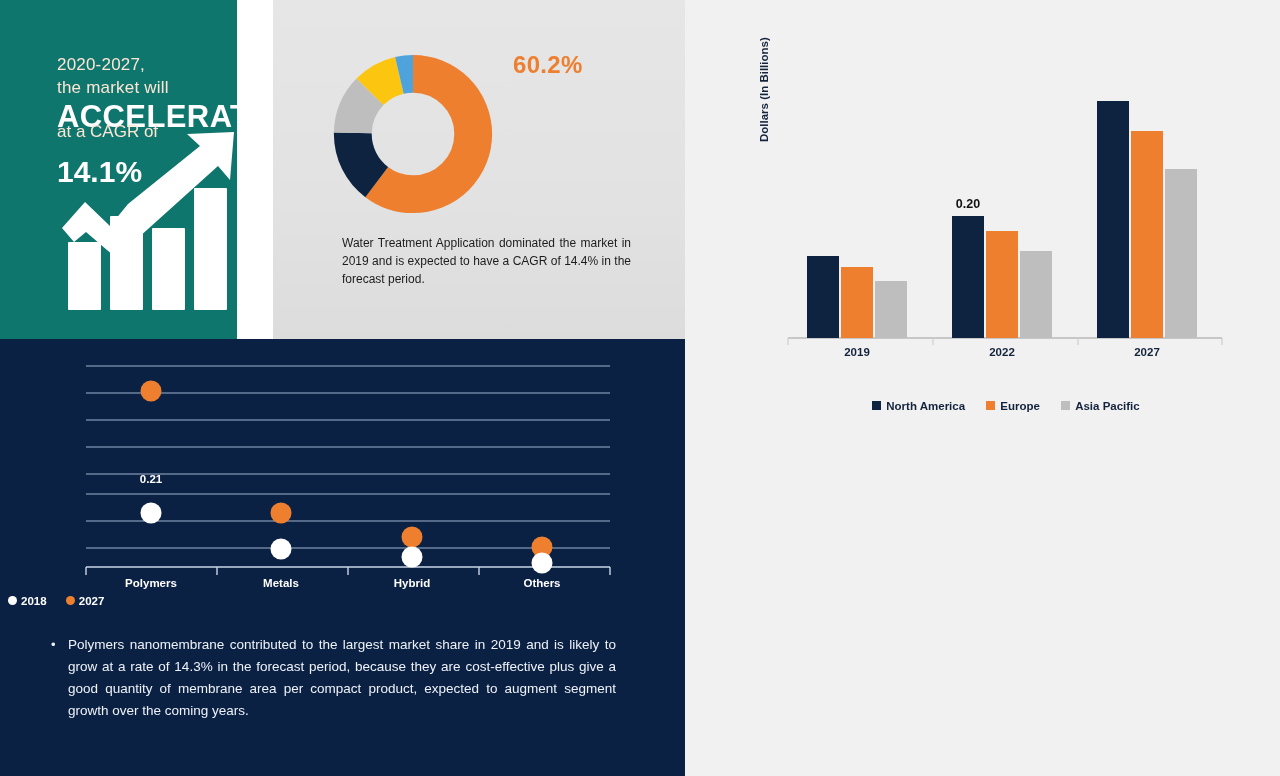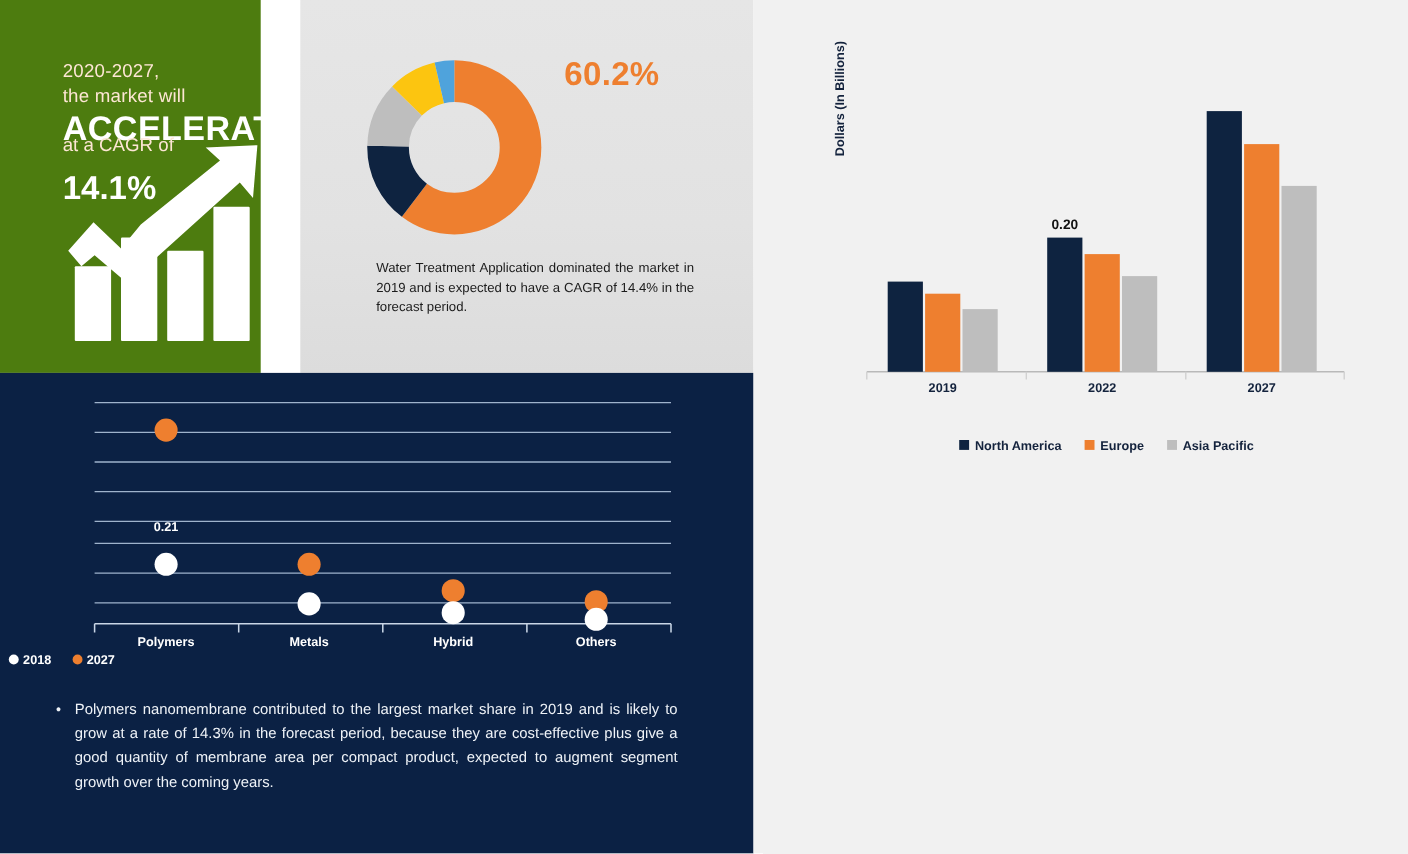--- a/index.html
+++ b/index.html
@@ -7,36 +7,36 @@
     width: 1280px; height: 776px;
     font-family: "Liberation Sans", sans-serif;
     background: #ffffff;
     overflow: hidden;
   }
   #canvas { position: relative; width: 1280px; height: 776px; }
 
   
   .panel-accelerate {
     position: absolute; left: 0; top: 0; width: 237px; height: 339px;
-    background: #4d7c0f;
+    background: #0f766e;
   }
   .acc-line1 { position:absolute; left:57px; top:55px; font-size:17px; color:#fde6d4; letter-spacing:.2px;}
   .acc-line2 { position:absolute; left:57px; top:78px; font-size:17px; color:#fde6d4; letter-spacing:.2px;}
   .acc-big   { position:absolute; left:57px; top:99px; font-size:31px; font-weight:bold; color:#ffffff; letter-spacing:.4px;}
   .acc-line3 { position:absolute; left:57px; top:122px; font-size:17px; color:#fde6d4;}
   .acc-cagr  { position:absolute; left:57px; top:155px; font-size:30px; font-weight:bold; color:#ffffff;}
   .acc-art { position:absolute; left:52px; top:130px; width:190px; height:180px; }
 
   
   .panel-donut {
     position:absolute; left:273px; top:0; width:412px; height:339px;
     background: linear-gradient(180deg,#e6e6e6 0%, #e2e2e2 60%, #dcdcdc 100%);
   }
   .donut-svg { position:absolute; left:54px; top:48px; }
-  .pct-big { position:absolute; left:240px; top:51px; font-size:30px; font-weight:bold; color:#EE7F2F; letter-spacing:.3px;}
+  .pct-big { position:absolute; left:240px; top:51px; font-size:24px; font-weight:bold; color:#EE7F2F; letter-spacing:.3px;}
   .pct-desc { position:absolute; left:241px; top:89px; width:150px; font-size:13.5px; font-weight:bold; color:#161616; line-height:20px;}
   .donut-para { position:absolute; left:69px; top:234px; width:289px; font-size:12px; color:#1c1c1c;
                 line-height:18px; text-align:justify; }
 
   
   .panel-dots {
     position:absolute; left:0; top:339px; width:685px; height:437px;
     background:#0B2144;
     padding-left:40px;
   }

